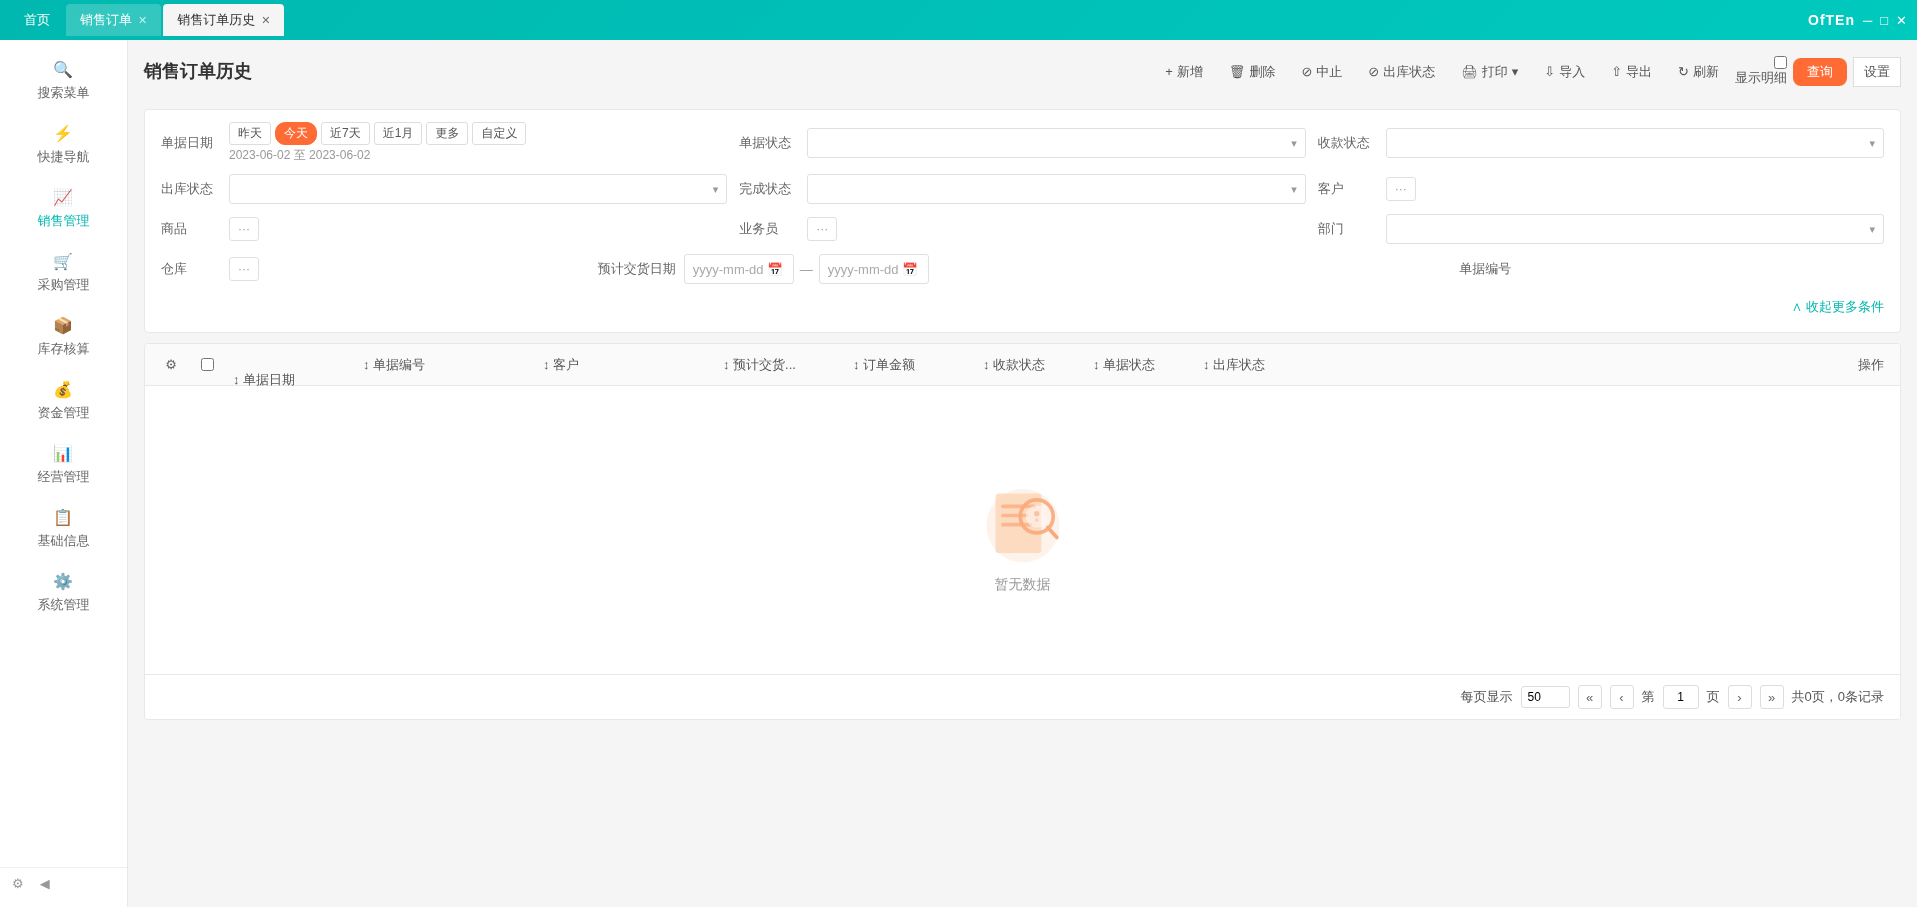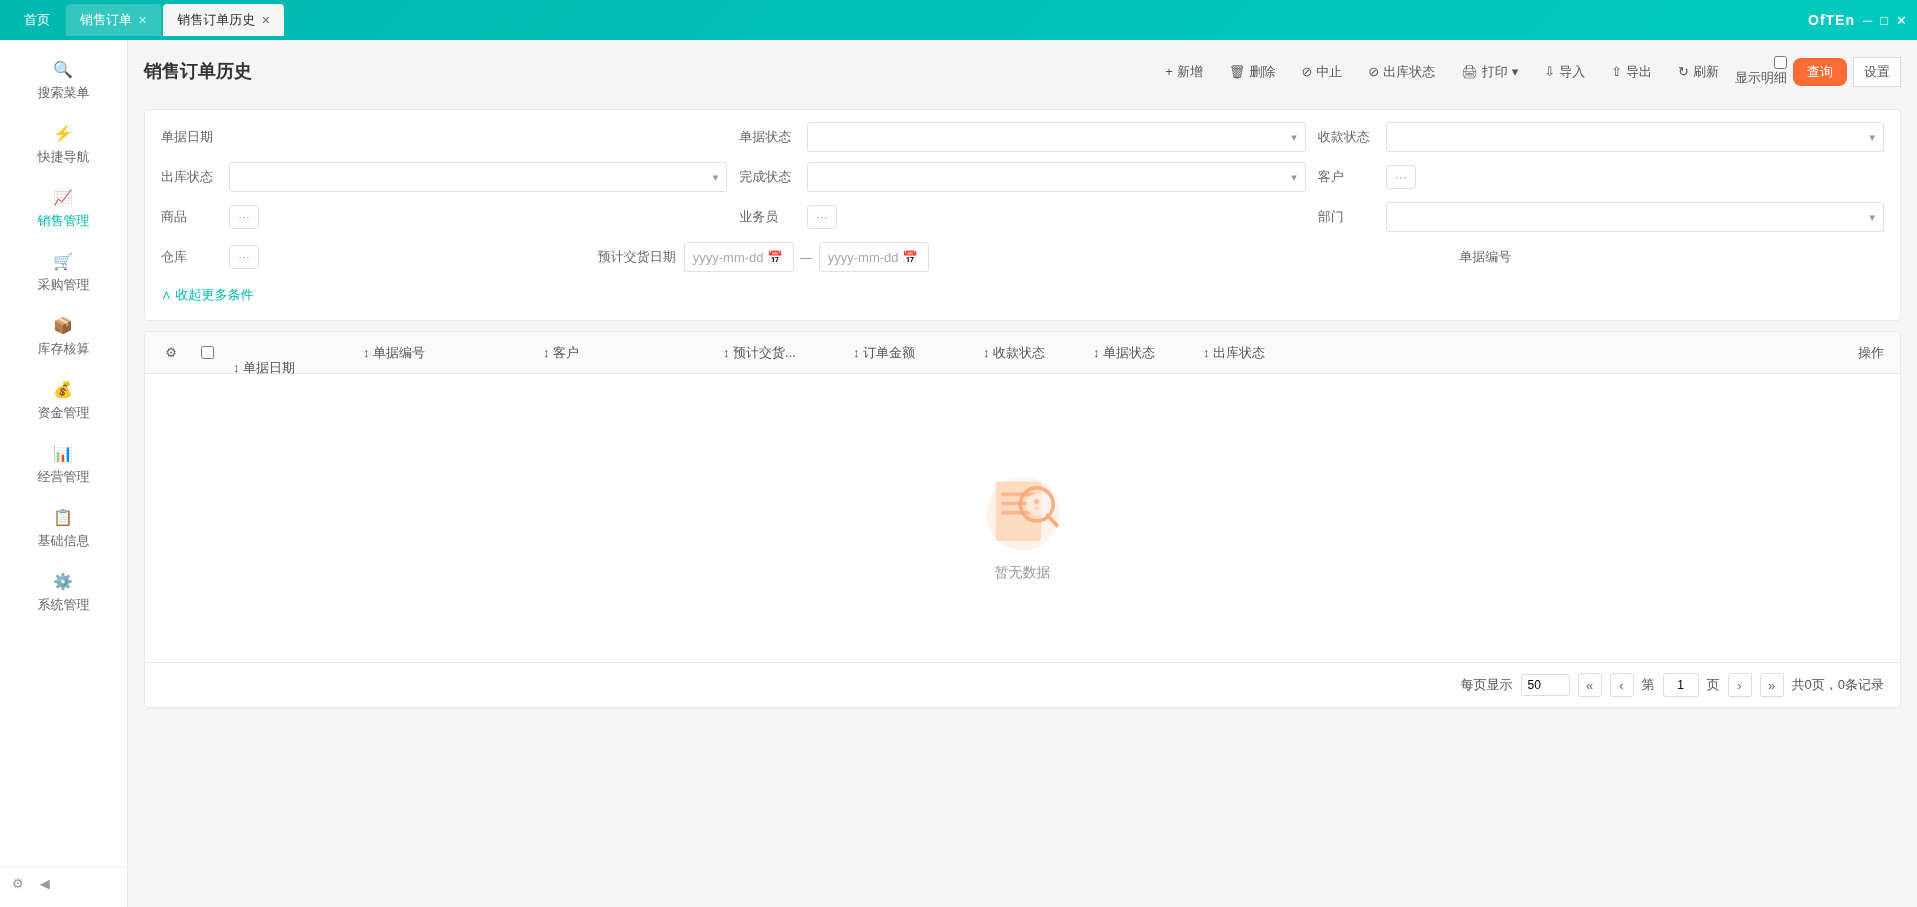--- a/index.html
+++ b/index.html
@@ -256,21 +256,21 @@
       display: flex;
       align-items: center;
       cursor: pointer;
       min-width: 110px;
     }
     .date-icon { color: #ff6b35; margin-left: 4px; font-size: 13px; }
     .date-dash { color: #999; }
     .collapse-btn {
       display: flex;
       align-items: center;
-      justify-content: flex-start;
+      justify-content: flex-end;
       color: #00b8b0;
       cursor: pointer;
       font-size: 12px;
       gap: 4px;
       padding: 4px 0;
     }
 
     
     .table-container {
       background: #fff;
@@ -493,20 +493,33 @@
           <span>设置</span>
         </button>
       </div>
     </div>
 
     <div class="filter-panel">
 
       <div class="filter-row">
         <div class="filter-item">
           <span class="filter-label">单据日期</span>
+          <div class="filter-control">
+            <div class="date-label-group">
+              <div class="date-range-btns">
+                <button class="date-btn">昨天</button>
+                <button class="date-btn active">今天</button>
+                <button class="date-btn">近7天</button>
+                <button class="date-btn">近1月</button>
+                <button class="date-btn">更多</button>
+                <button class="date-btn">自定义</button>
+              </div>
+              <span class="date-text">2023-06-02 至 2023-06-02</span>
+            </div>
+          </div>
         </div>
         <div class="filter-item">
           <span class="filter-label">单据状态</span>
           <div class="select-control">
             <span></span>
             <span class="select-arrow">▾</span>
           </div>
         </div>
         <div class="filter-item">
           <span class="filter-label">收款状态</span>

